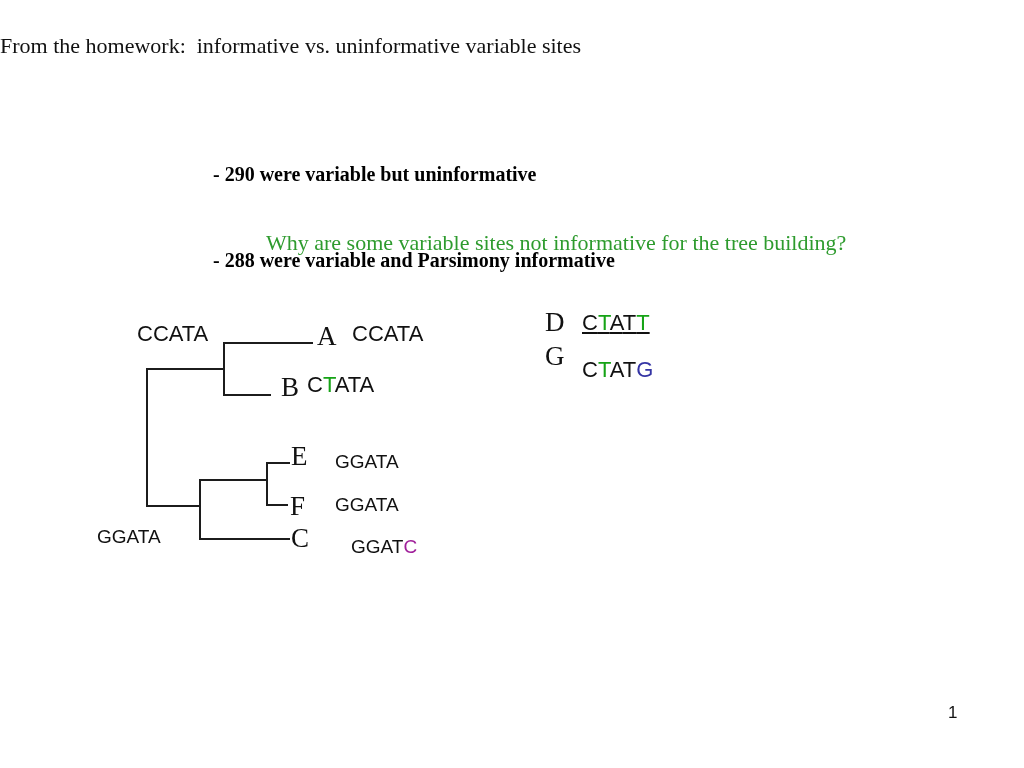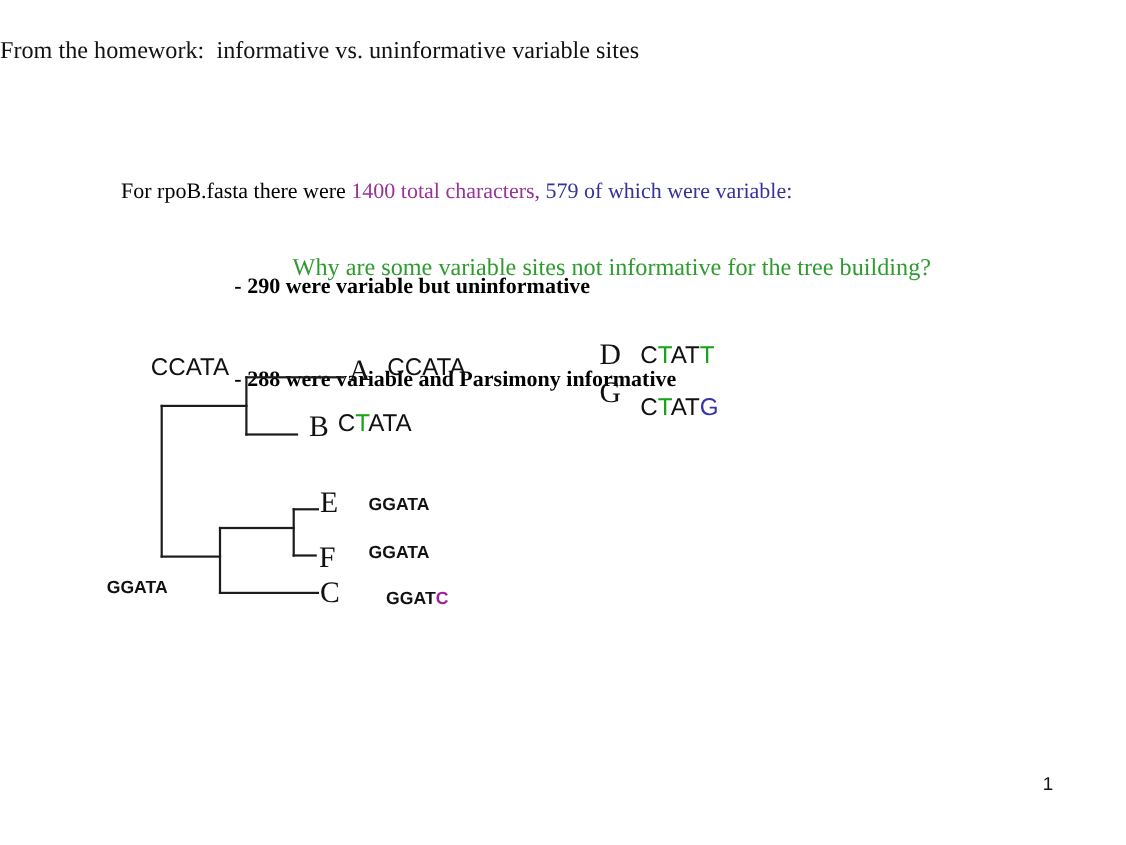--- a/index.html
+++ b/index.html
@@ -39,35 +39,34 @@
     font-family: "Liberation Serif", serif;
     font-size: 27px;
     color: #111111;
   }
   .seq {
     font-family: "Liberation Sans", sans-serif;
     font-size: 22px;
     color: #111111;
     white-space: pre;
   }
-  .seq.bold { font-weight: bold; font-size: 16px; }
+  .seq.bold { font-weight: normal; font-size: 19px; }
   .page-number {
     left: 948px; top: 703px;
     font-family: "Liberation Sans", sans-serif;
     font-size: 17px;
     color: #111111;
   }
 </style>
 </head>
 <body>
 
 <div class="abs slide-title">From the homework:  informative vs. uninformative variable sites</div>
 
 <div class="abs summary">
-  <div><span>For rpoB.fasta there were </span><span style="color: rgb(153, 51, 153);">1400 total characters,</span><span> </span><span style="color: rgb(51, 51, 153);">579 of which were variable:</span></div>
   <div class="indent">- 290 were variable but uninformative</div>
   <div class="indent">- 288 were variable and Parsimony informative</div>
 </div>
 
 <div class="abs question" style="color: rgb(46, 155, 46); text-align: right;">Why are some variable sites not informative for the tree building?</div>
 
 <div>
   <div class="line-h" style="left:223px; top:342px; width:90px;"></div>
   <div class="line-v" style="left:223px; top:342px; height:54px;"></div>
   <div class="line-h" style="left:223px; top:394px; width:48px;"></div>
@@ -91,17 +90,17 @@
 <span class="abs tip-letter" style="left:290px; top:491px;">F</span>
 <span class="abs tip-letter" style="left:291px; top:523px;">C</span>
 
 <span class="abs seq" style="left:352px; top:321px;"><span>C</span><span>C</span><span>A</span><span>T</span><span>A</span></span>
 <span class="abs seq" style="left:307px; top:372px;"><span>C</span><span style="color: rgb(22, 163, 22);">T</span><span>A</span><span>T</span><span>A</span></span>
 <span class="abs seq bold" style="left:335px; top:451px;"><span>G</span><span>G</span><span>A</span><span>T</span><span>A</span></span>
 <span class="abs seq bold" style="left:335px; top:494px;"><span>G</span><span>G</span><span>A</span><span>T</span><span>A</span></span>
 <span class="abs seq bold" style="left:351px; top:536px;"><span>G</span><span>G</span><span>A</span><span>T</span><span style="color: rgb(160, 32, 154);">C</span></span>
 
 <span class="abs tip-letter" style="left:545px; top:307px;">D</span>
-<span class="abs seq" style="left:582px; top:310px;"><span>C</span><span style="color: rgb(22, 163, 22);">T</span><span>A</span><span>T</span><span style="color: rgb(22, 163, 22);">T</span></span>
+<span class="abs seq" style="left:582px; top:310px;text-decoration:underline;"><span>C</span><span style="color: rgb(22, 163, 22);">T</span><span>A</span><span>T</span><span style="color: rgb(22, 163, 22);">T</span></span>
 <span class="abs tip-letter" style="left:545px; top:341px;">G</span>
 <span class="abs seq" style="left:582px; top:357px;"><span>C</span><span style="color: rgb(22, 163, 22);">T</span><span>A</span><span>T</span><span style="color: rgb(52, 52, 164);">G</span></span>
 
 <div class="abs page-number">1</div>
 
 </body></html>

